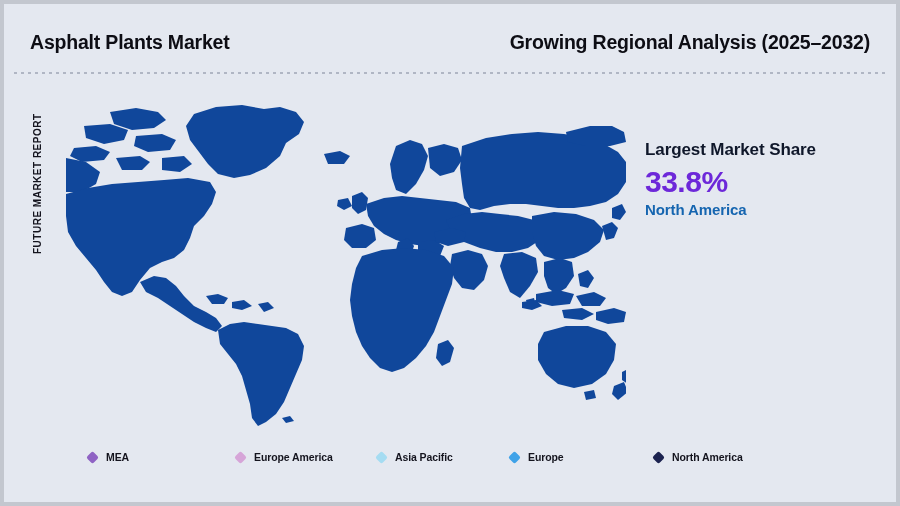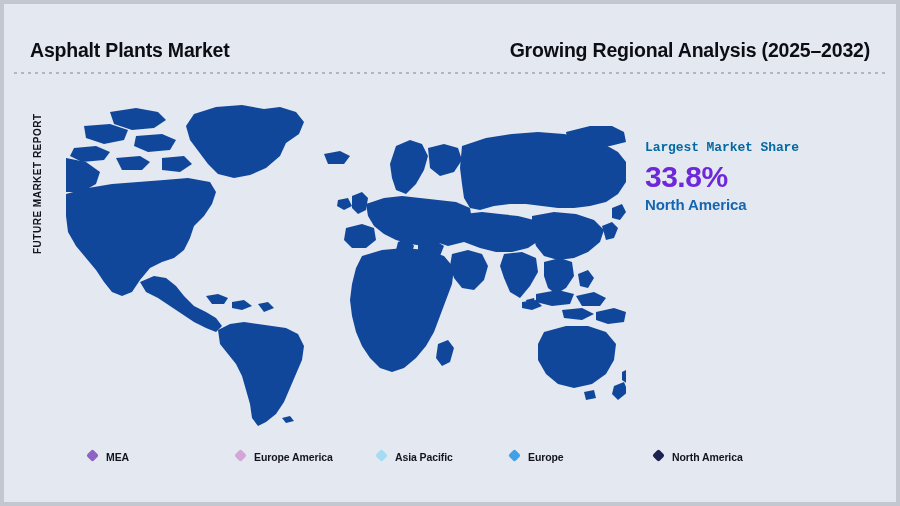--- a/index.html
+++ b/index.html
@@ -16,21 +16,21 @@
     height: 506px;
     box-sizing: border-box;
     background: #e4e8f0;
     border: 4px solid #c3c7cf;
     overflow: hidden;
   }
   
   #header {
     position: absolute;
     left: 0;
-    top: 12px;
+    top: 4px;
     width: 100%;
     height: 68px;
     box-sizing: border-box;
     display: flex;
     align-items: center;
     justify-content: space-between;
     padding: 0 26px 0 26px;
   }
   .header-title {
     font-size: 19.5px;
@@ -84,26 +84,25 @@
   }
   
   #stats {
     position: absolute;
     left: 641px;
     top: 136px;
     width: 235px;
   }
   .stat-block { margin-bottom: 28px; }
   .stat-label {
-    font-size: 13px;
-    font-weight: bold;
-    color: #0369a1;
+    font-size: 17px;
+    font-weight: bold;
+    color: #0f172a;
     letter-spacing: -0.1px;
     margin-bottom: 6px;
-    font-family: Liberation Mono, monospace;
   }
   .stat-value {
     font-size: 30px;
     font-weight: bold;
     color: #6d28d9;
     line-height: 1.05;
     letter-spacing: -0.5px;
     margin-bottom: 3px;
   }
   .stat-region {
@@ -116,20 +115,21 @@
   #legend {
     position: absolute;
     left: 84px;
     top: 447px;
     width: 700px;
     height: 20px;
   }
   .legend-item {
     position: absolute;
     display: flex;
+    align-items: center;
     white-space: nowrap;
   }
   .legend-dot {
     width: 9px;
     height: 9px;
     transform: rotate(45deg);
     border-radius: 2px;
     margin-right: 9px;
     flex: none;
   }

